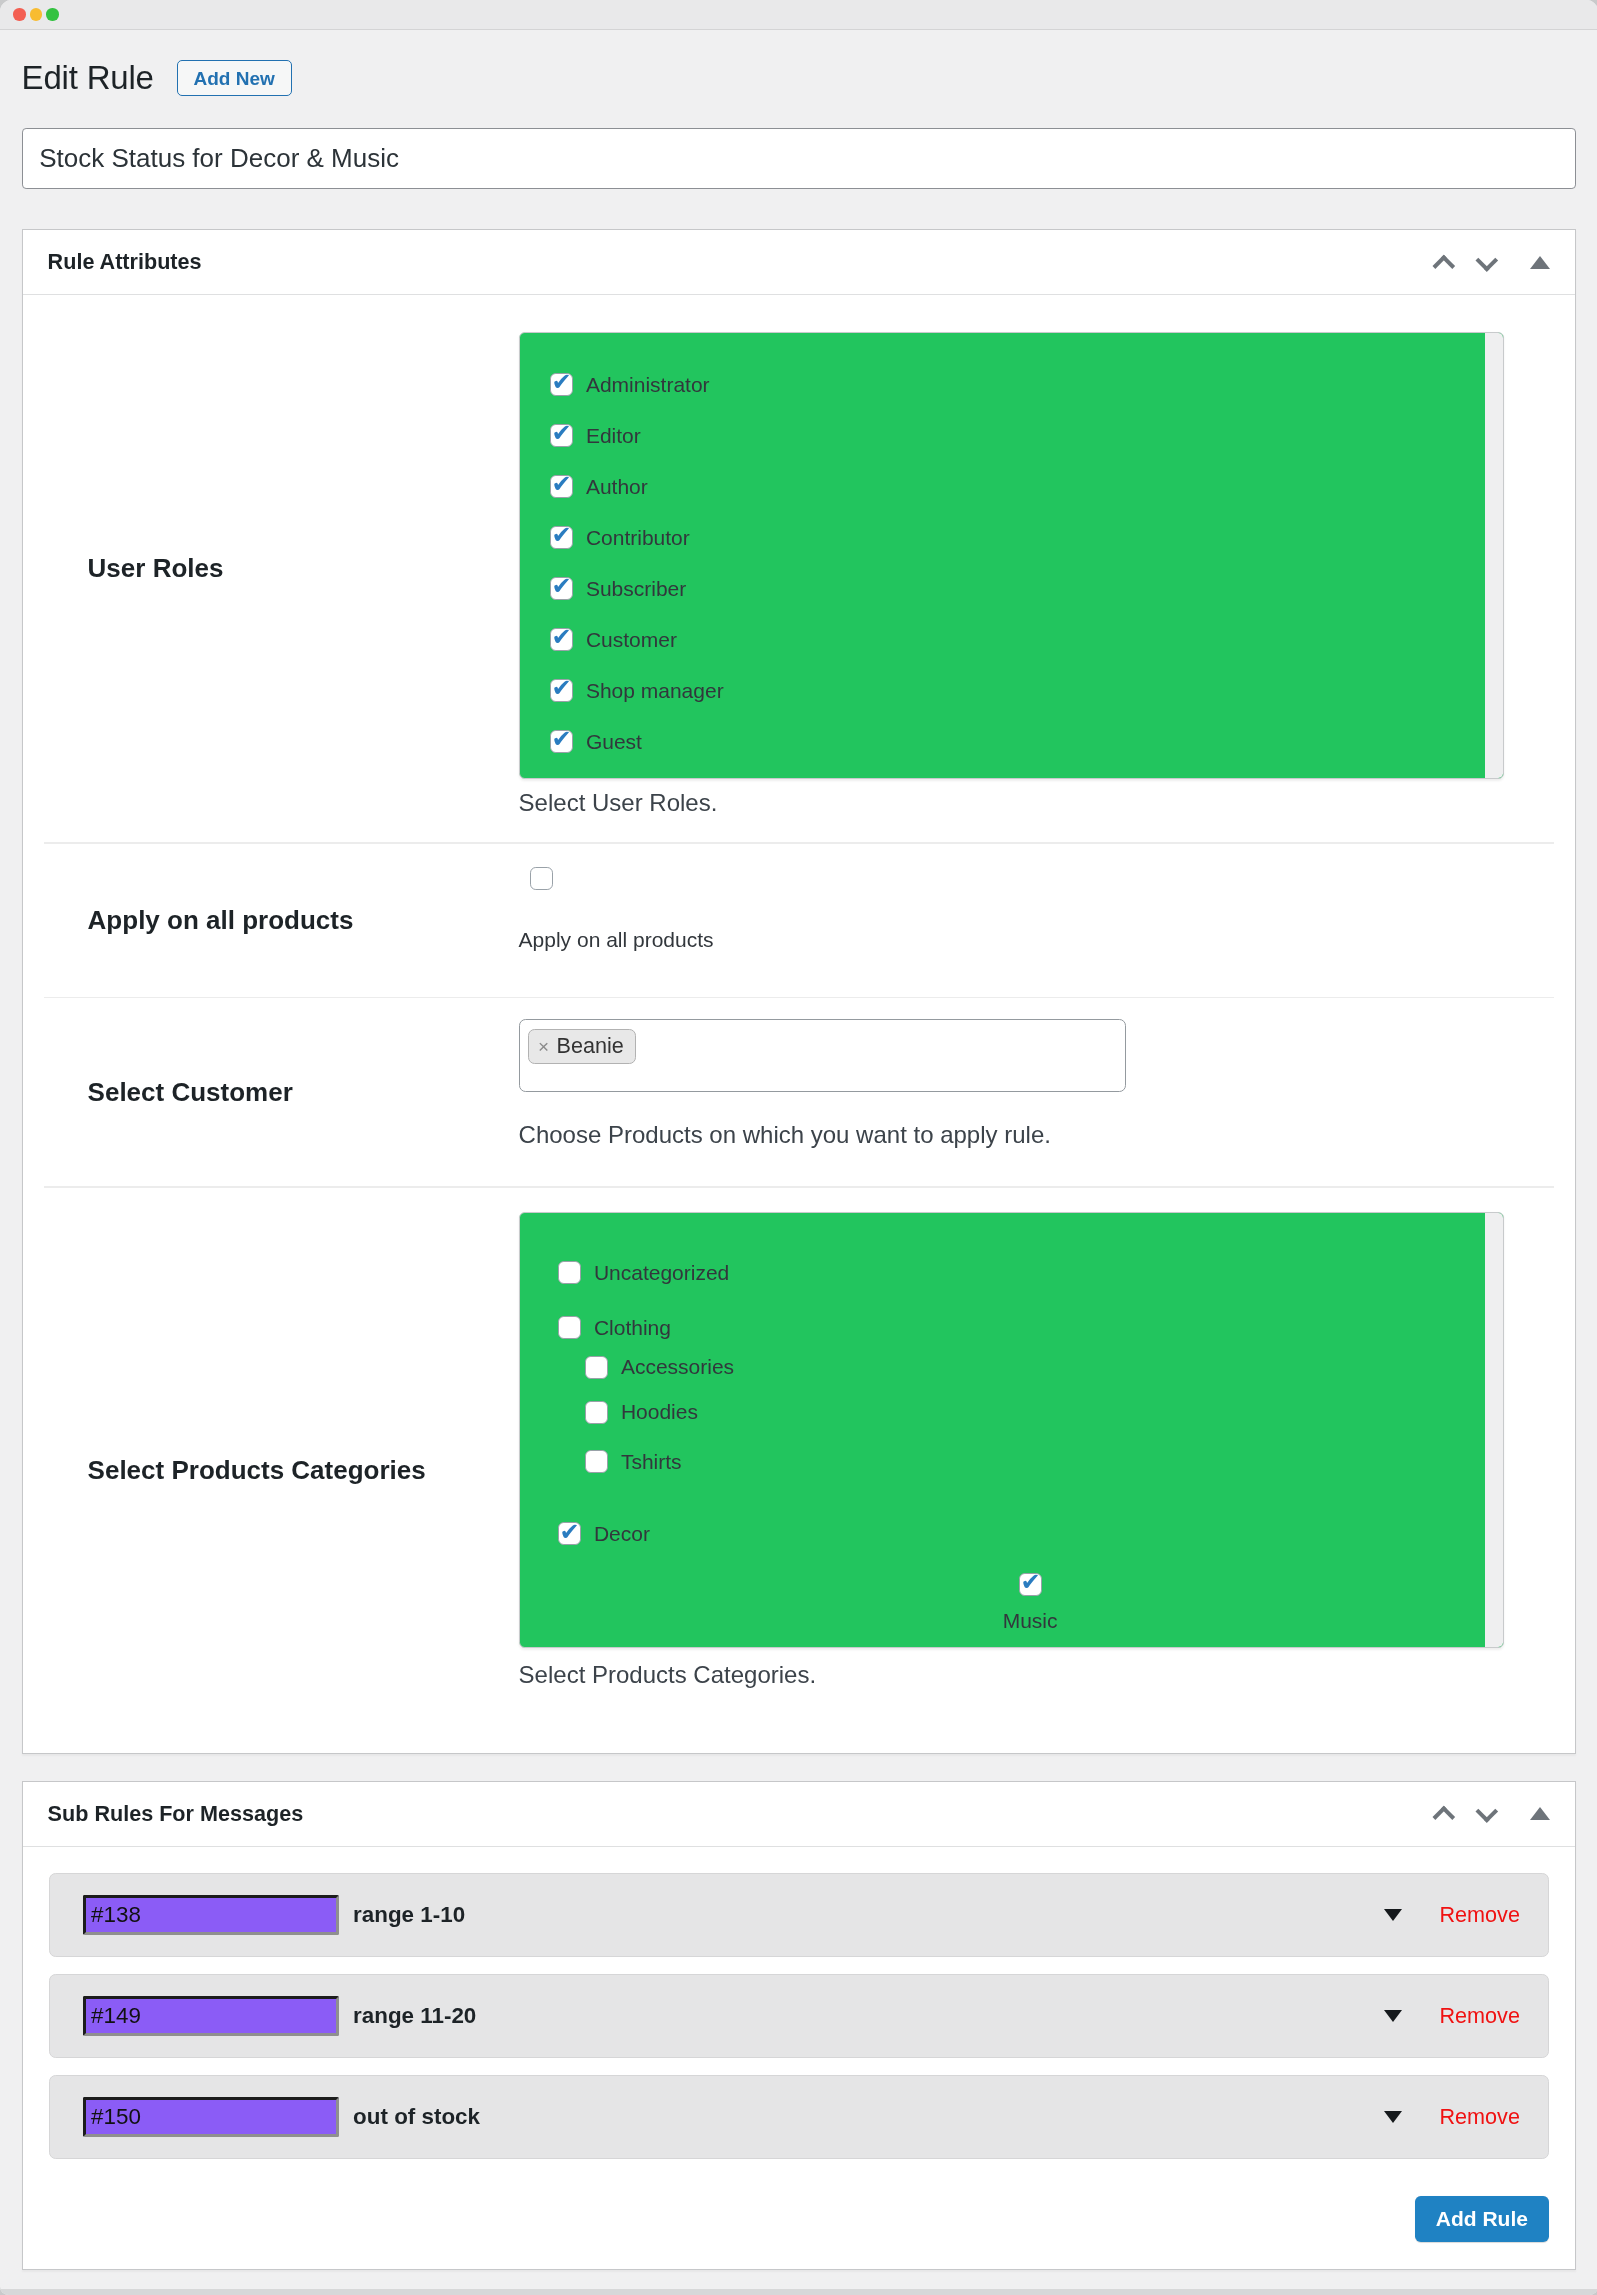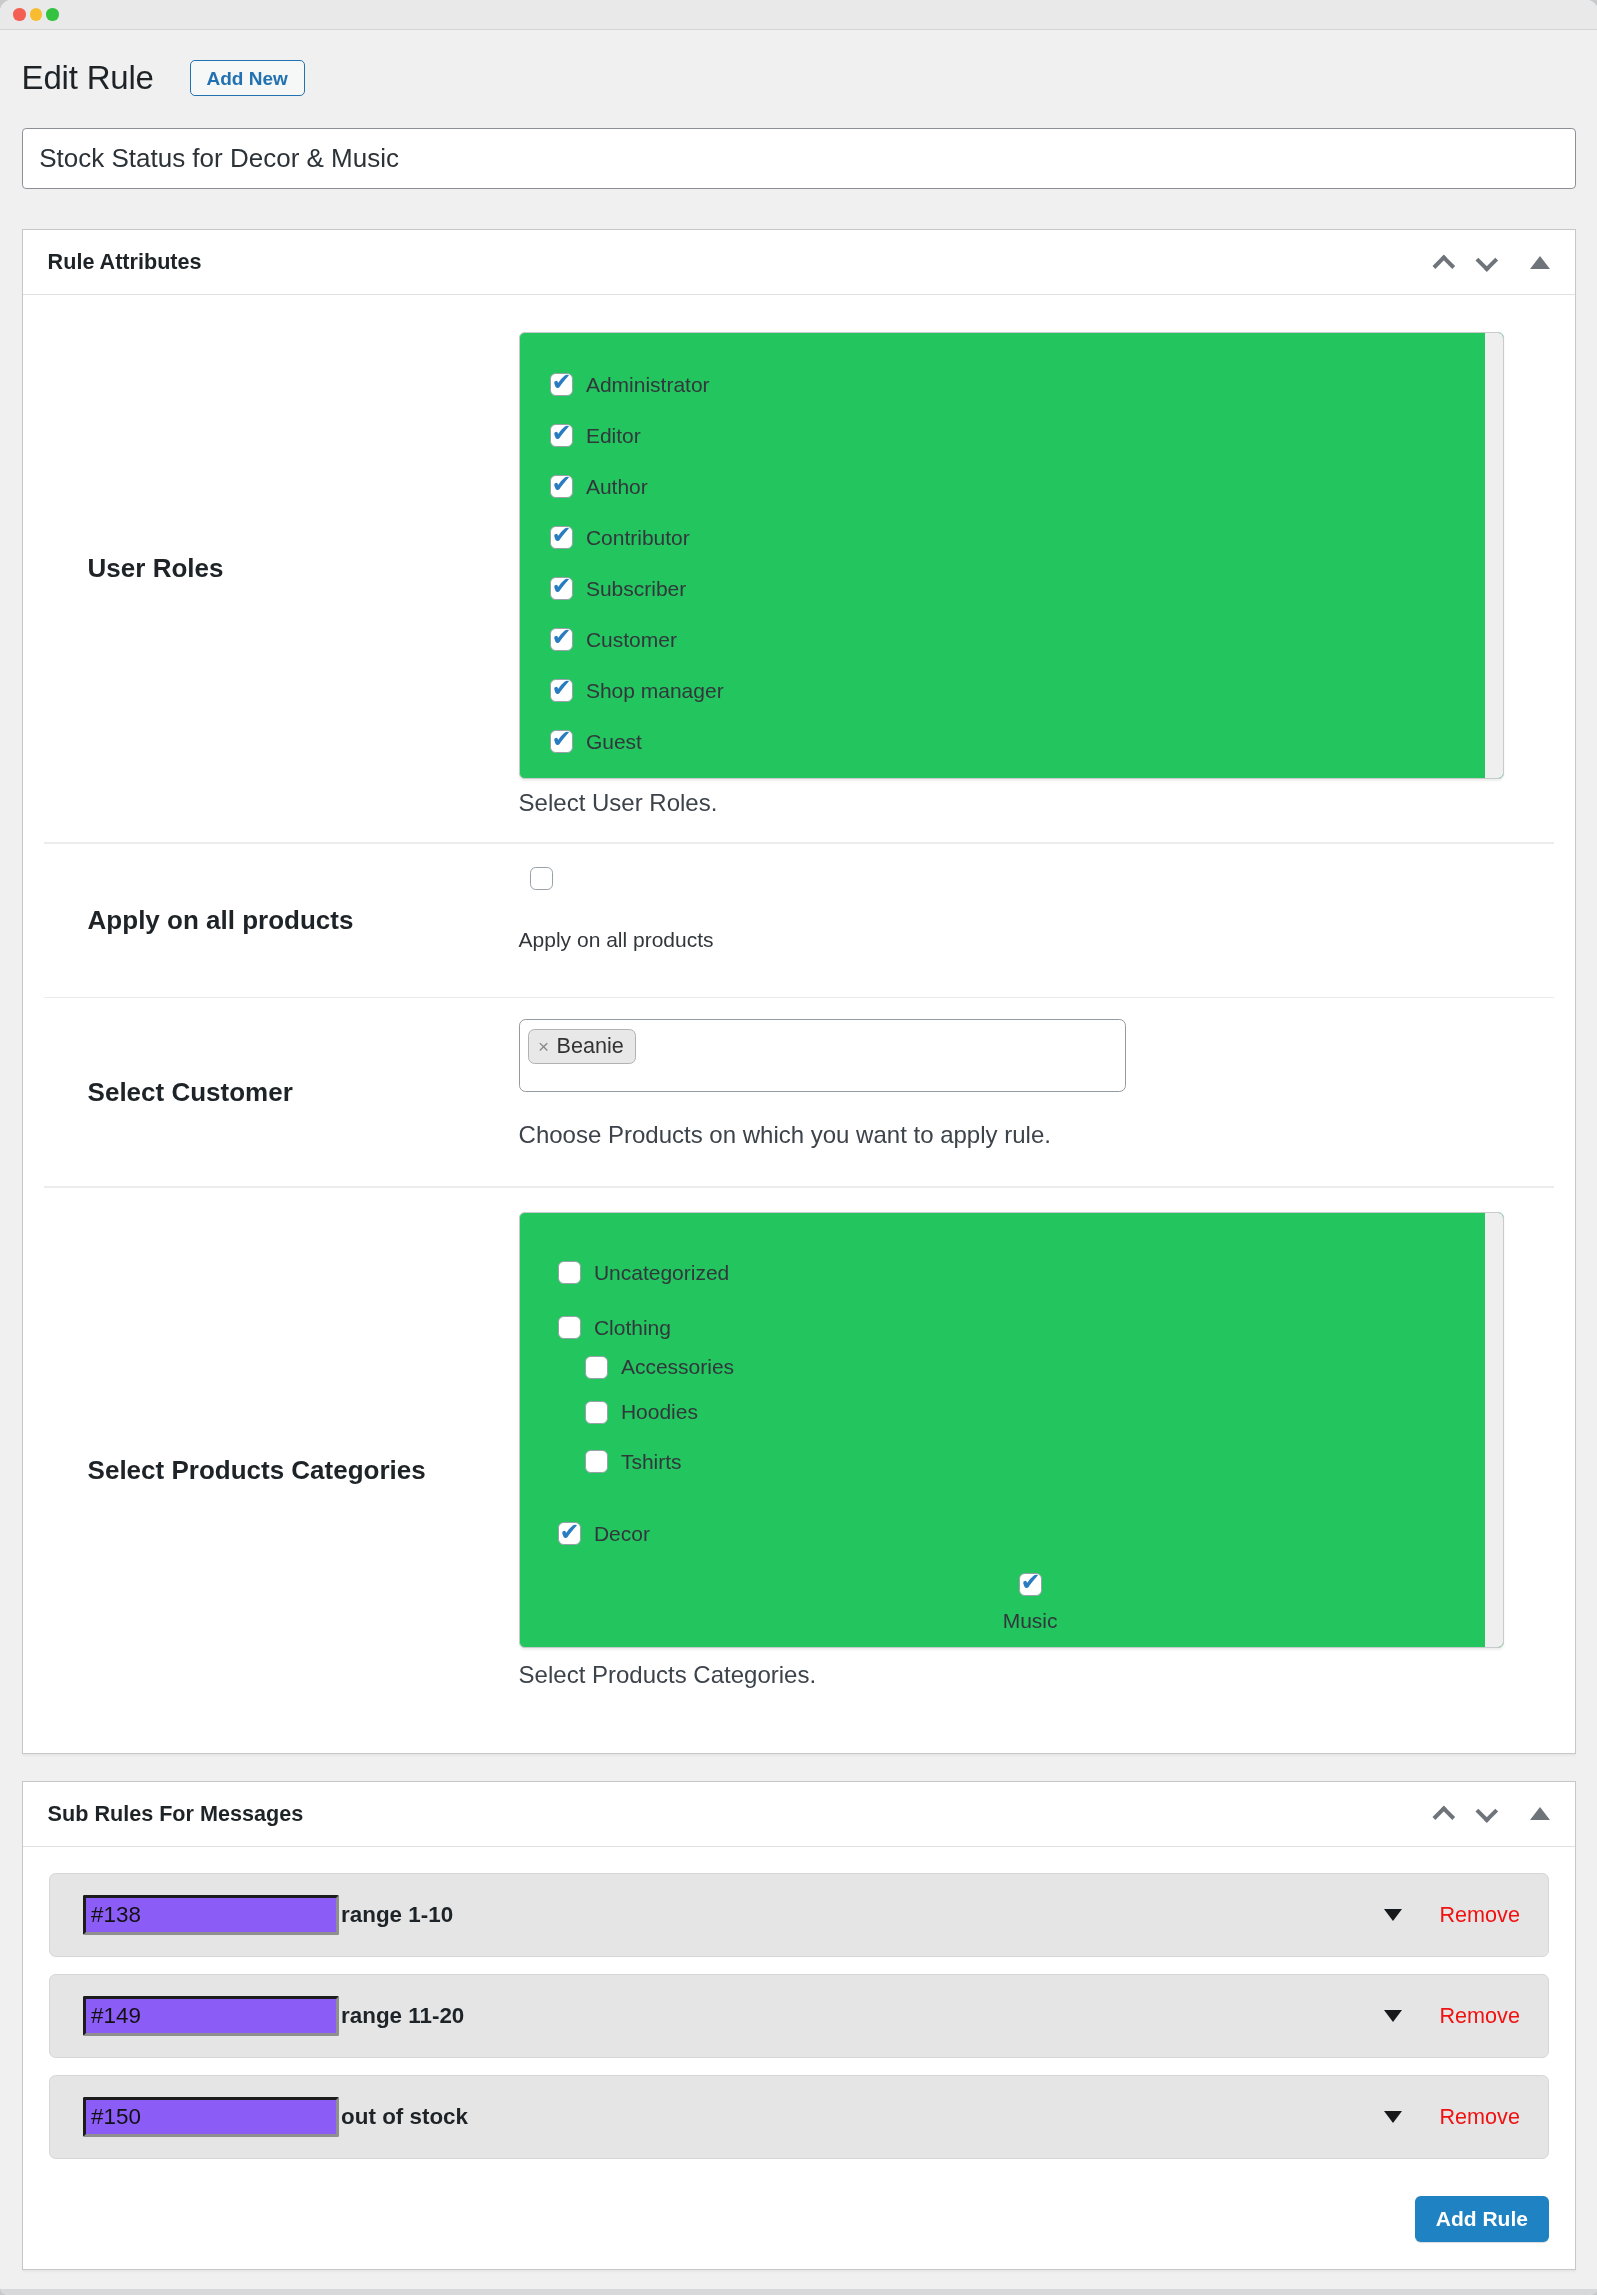--- a/index.html
+++ b/index.html
@@ -23,21 +23,21 @@
     display: flex; align-items: center; padding-left: 13.3px; gap: 4.1px;
   }
   .dot { width: 12.4px; height: 12.4px; border-radius: 50%; }
   .dot.close { background:#f35f52; }
   .dot.min   { background:#f8bc31; }
   .dot.zoom  { background:#34c241; }
 
   .content { padding: 0 21.6px; }
 
   
-  .page-head { margin-top: 28px; height: 40px; display: flex; align-items: center; gap: 13px; }
+  .page-head { margin-top: 28px; height: 40px; display: flex; align-items: center; }
   .page-title { font-size: 33px; font-weight: 400; color:#1d2327; letter-spacing: -0.2px; }
   .add-new-btn {
     margin-left: 23px;
     border: 1.7px solid #2271b1; background: #f6f7f7; color: #2271b1;
     font-size: 19px; font-weight: 600; font-family: inherit;
     padding: 7.5px 15.8px; border-radius: 5px; cursor: pointer; line-height: 1;
   }
 
   
   .rule-name-input {
@@ -158,21 +158,21 @@
     margin-bottom: 17.4px; cursor: pointer;
   }
   .subrule-id {
     margin-left: 33px; width: 256px; height: 40px;
     border-style: solid; border-width: 3.3px;
     border-top-color: #1c1c1c; border-left-color: #1c1c1c;
     border-bottom-color: #8f8f8f; border-right-color: #8f8f8f;
     background: #8b5cf6; font-family: Liberation Sans, sans-serif; font-size: 22.4px; color: #111;
     padding: 0 5px; border-radius: 1.7px;
   }
-  .subrule-title { margin-left: 2px; font-size: 22.4px; font-weight: 700; color: #1d2327; }
+  .subrule-title { margin-left: 14px; font-size: 22.4px; font-weight: 700; color: #1d2327; }
   .tri-down {
     width: 0; height: 0; margin-left: auto; cursor: pointer;
     border-left: 9px solid transparent; border-right: 9px solid transparent;
     border-top: 12.4px solid #15191c;
   }
   .remove-link {
     margin-left: 37px; margin-right: 28px;
     font-size: 21.6px; color: #f01111; text-decoration: none; cursor: pointer;
   }
   .add-rule-wrap { display: flex; justify-content: flex-end; margin-top: 37px; }

